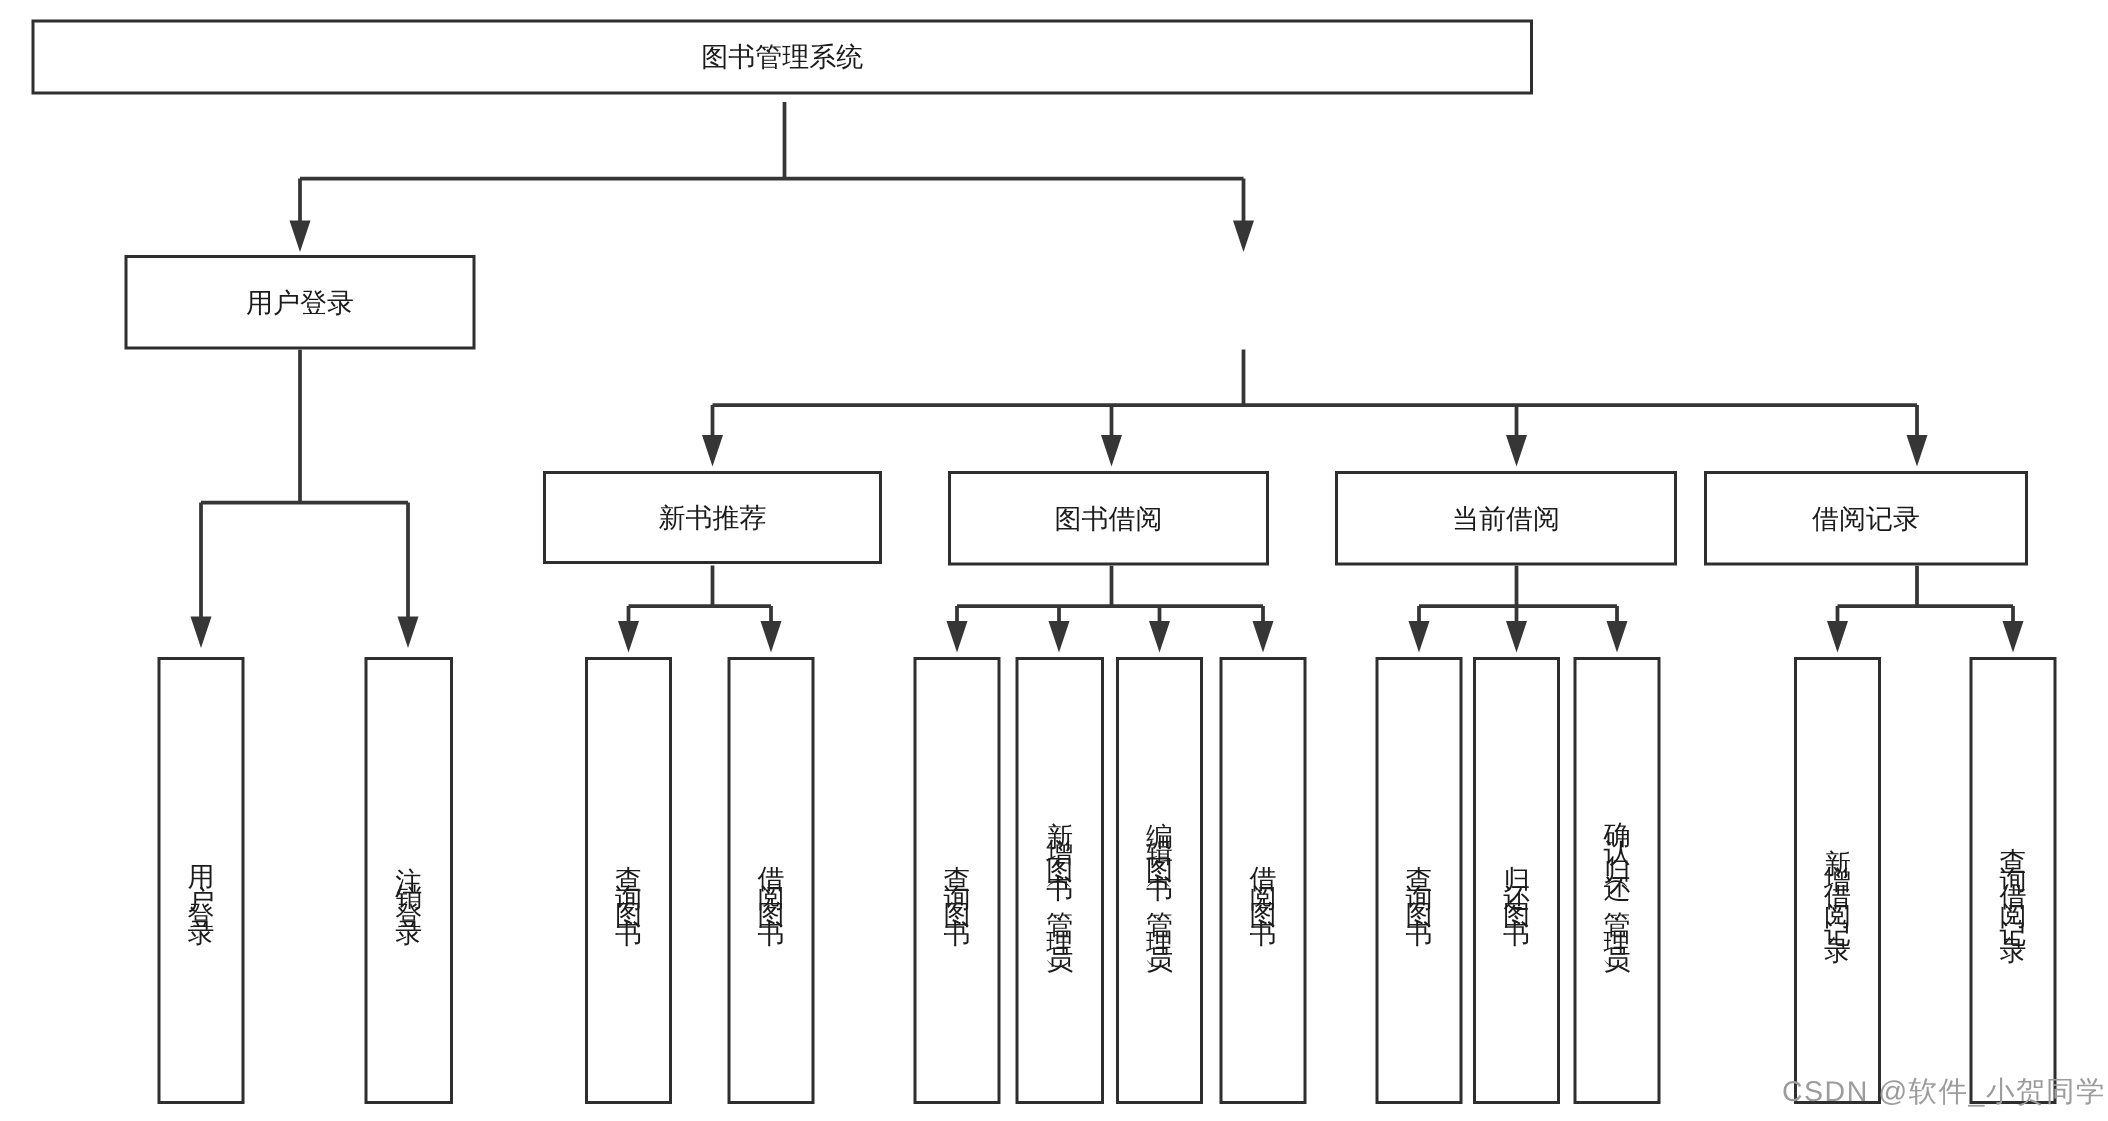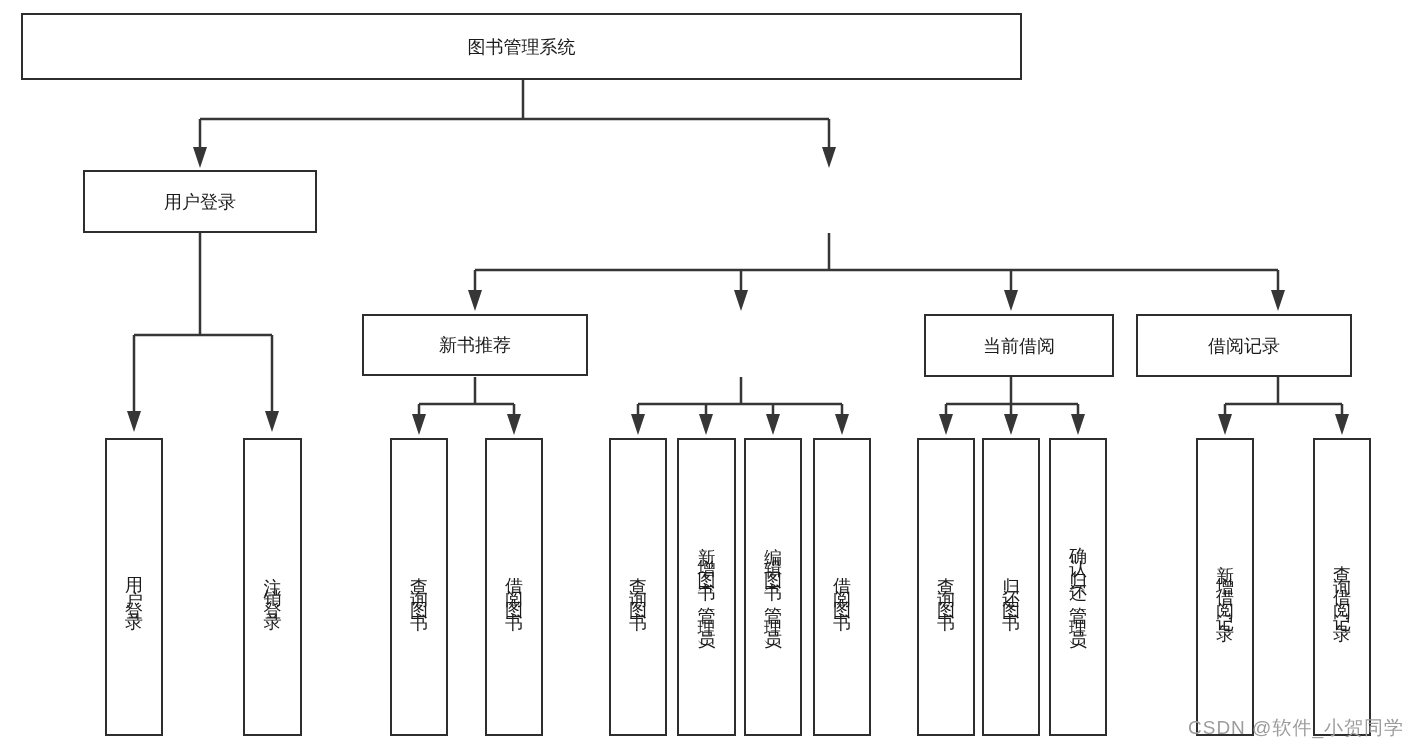--- a/index.html
+++ b/index.html
@@ -76,32 +76,35 @@
       <polygon points="766,414 780,414 773,435"></polygon>
       <polygon points="835,414 849,414 842,435"></polygon>
       <polygon points="939,414 953,414 946,435"></polygon>
       <polygon points="1004,414 1018,414 1011,435"></polygon>
       <polygon points="1071,414 1085,414 1078,435"></polygon>
       <polygon points="1218,414 1232,414 1225,435"></polygon>
       <polygon points="1335,414 1349,414 1342,435"></polygon>
     </g>
   </svg>
 
-  <div class="node" style="left:21px;top:13px;width:1001px;height:67px;align-items:center;">
+  <div class="node" style="left:21px;top:13px;width:1001px;height:50px;align-items:center;">
     <span>图书管理系统</span>
   </div>
 
   <div class="node" style="left:83px;top:170px;width:234px;height:63px;">
     <span>用户登录</span>
   </div>
 
   <div class="node" style="left:362px;top:314px;width:226px;height:62px;">
     <span>新书推荐</span>
   </div>
-  <div class="node" style="left:924px;top:314px;width:190px;height:63px;">
+  <div class="node" style="left:632px;top:314px;width:214px;height:63px;">
+    <span>图书借阅</span>
+  </div>
+  <div class="node" style="left:890px;top:314px;width:228px;height:63px;">
     <span>当前借阅</span>
   </div>
   <div class="node" style="left:1136px;top:314px;width:216px;height:63px;">
     <span>借阅记录</span>
   </div>
 
   <div class="node leaf" style="left:105px;top:438px;width:58px;height:298px;">
     <span class="vtext">用户登录</span>
   </div>
   <div class="node leaf" style="left:243px;top:438px;width:59px;height:298px;">

